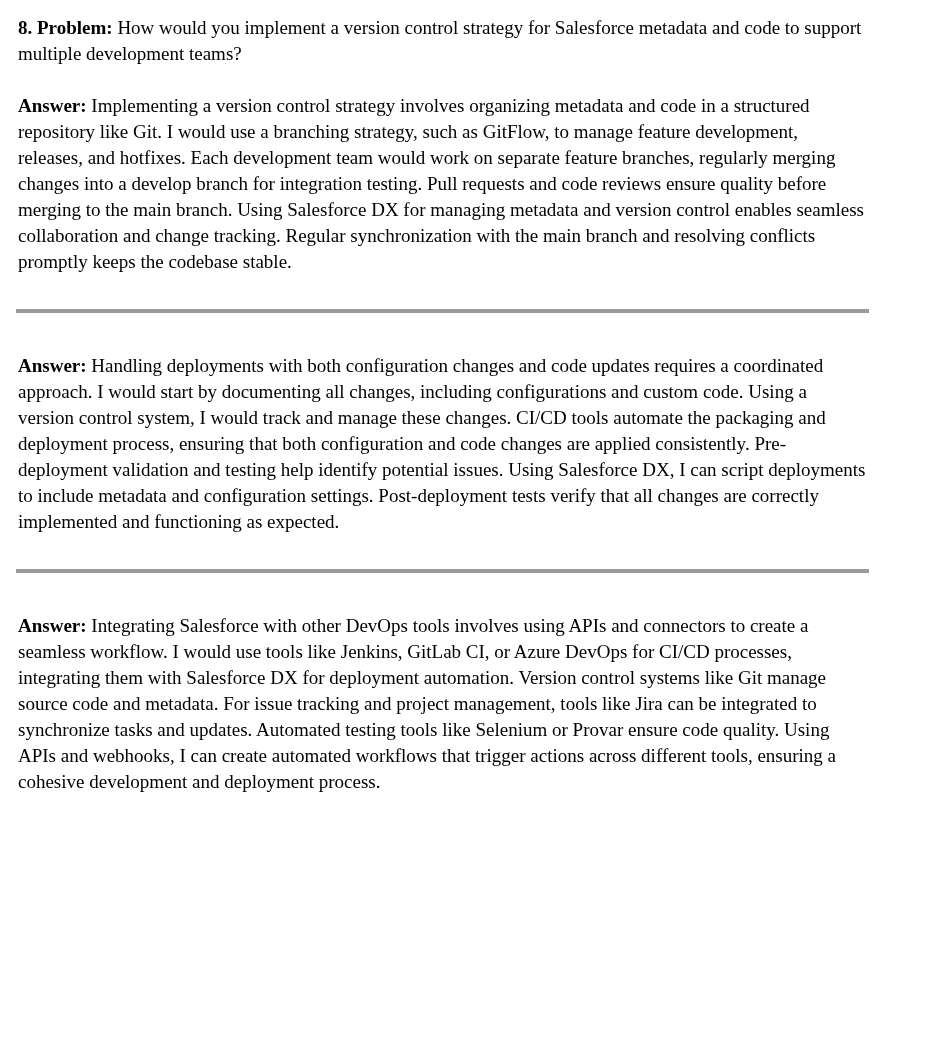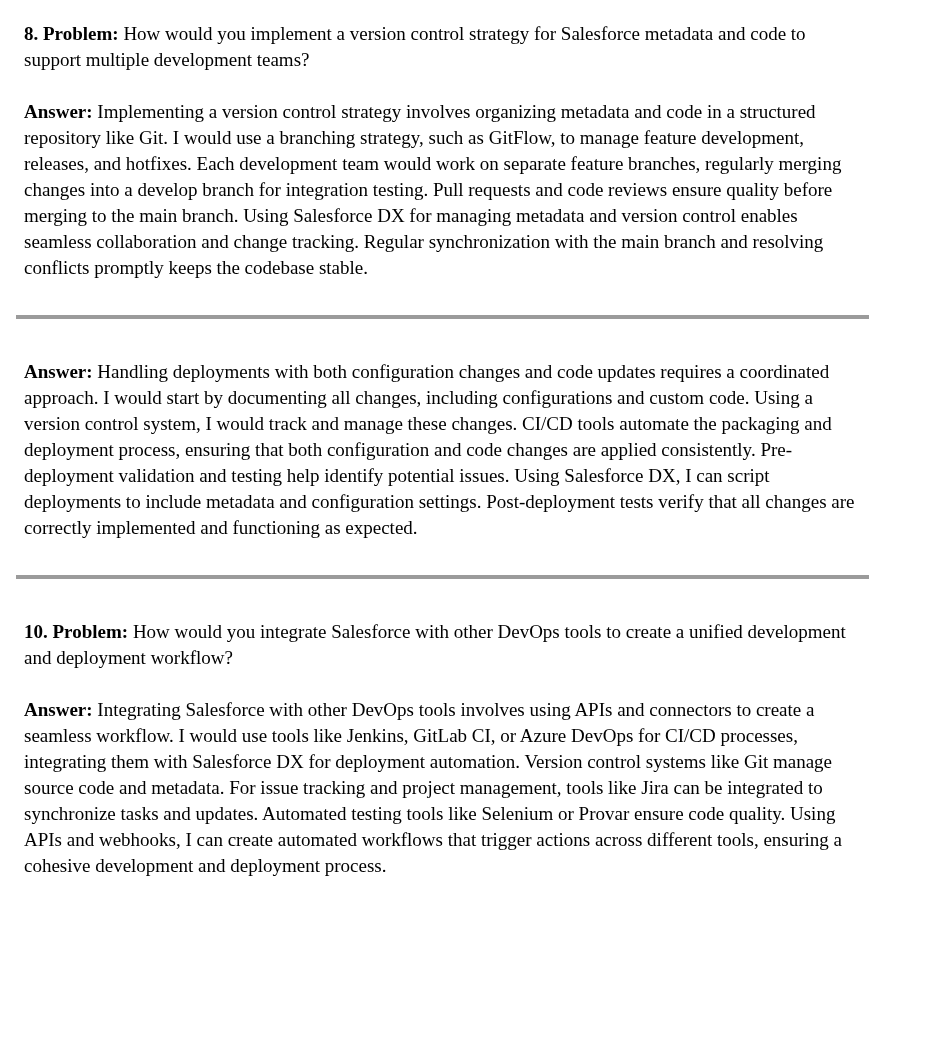--- a/index.html
+++ b/index.html
@@ -12,21 +12,21 @@
     color: #000000;
   }
   .page {
     width: 937px;
     min-height: 1039px;
     box-sizing: border-box;
     padding: 13px 68px 24px 16px;
     background: #ffffff;
   }
   .qa-section {
-    margin: 8px;
+    margin: 2px;
   }
   .para {
     margin: 0 0 26px 0;
     font-size: 19px;
     line-height: 26px;
     text-align: left;
   }
   .para .label {
     font-weight: bold;
   }
@@ -49,17 +49,16 @@
 
   <hr class="divider" style="background: rgb(155, 155, 155);">
 
   <section class="qa-section">
     <p class="para"><span class="label">Answer:</span><span> Handling deployments with both configuration changes and code updates requires a coordinated approach. I would start by documenting all changes, including configurations and custom code. Using a version control system, I would track and manage these changes. CI/CD tools automate the packaging and deployment process, ensuring that both configuration and code changes are applied consistently. Pre-deployment validation and testing help identify potential issues. Using Salesforce DX, I can script deployments to include metadata and configuration settings. Post-deployment tests verify that all changes are correctly implemented and functioning as expected.</span></p>
   </section>
 
   <hr class="divider" style="background: rgb(155, 155, 155);">
 
   <section class="qa-section">
-    <p class="para"><span class="label">10. Problem:</span><span> How would you integrate Salesforce with other DevOps tools to create a unified development and deployment workflow?</span></p>
     <p class="para"><span class="label">Answer:</span><span> Integrating Salesforce with other DevOps tools involves using APIs and connectors to create a seamless workflow. I would use tools like Jenkins, GitLab CI, or Azure DevOps for CI/CD processes, integrating them with Salesforce DX for deployment automation. Version control systems like Git manage source code and metadata. For issue tracking and project management, tools like Jira can be integrated to synchronize tasks and updates. Automated testing tools like Selenium or Provar ensure code quality. Using APIs and webhooks, I can create automated workflows that trigger actions across different tools, ensuring a cohesive development and deployment process.</span></p>
   </section>
 
 </div>
 
 </body></html>

